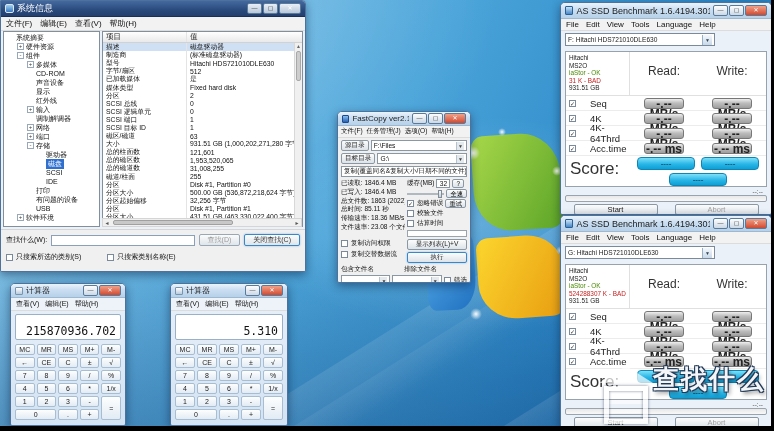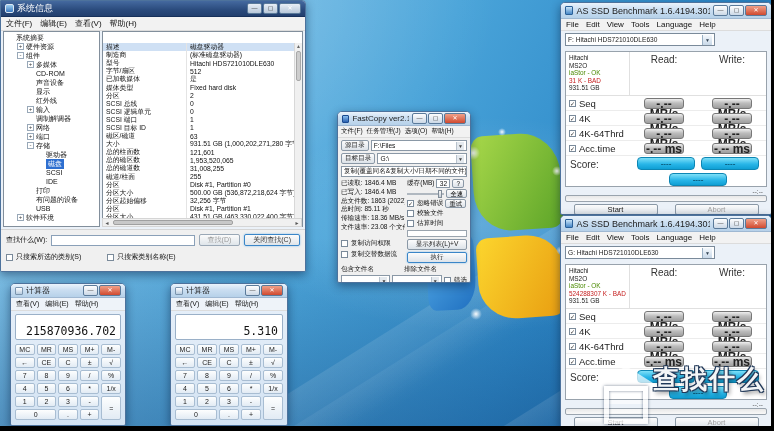--- a/index.html
+++ b/index.html
@@ -102,26 +102,26 @@
 .bench .menubar { font-size:8px; gap:7px; }
 .b-ico { width:9px; height:9px; background:linear-gradient(#c8e4f8,#4888c8); border:1px solid #2a6098; border-radius:1px; }
 .b-combo-row { padding:2px 4px; }
 .b-combo { width:150px; height:13px; border:1px solid #7a8a9a; background:#fff; display:flex; align-items:center; font-size:6.6px; padding:0 2px; color:#222; white-space:nowrap; overflow:hidden; }
 .b-combo .dd { margin-left:auto; font-size:5px; background:linear-gradient(#f4f8fc,#c8d8e8); border-left:1px solid #9ab0c4; padding:2px 2px; color:#345; }
 .b-main { position:absolute; left:4px; right:4px; top:48px; height:136px; background:#fff; border:1px solid #98a2ac; font-size:8px; }
 .b-hdr { display:flex; height:44px; border-bottom:1px solid #e0e0e0; }
 .b-info { width:64px; flex:none; padding:2px 3px; font-size:6.4px; line-height:7.6px; color:#222; border-right:1px solid #e0e0e0; white-space:nowrap; overflow:hidden; }
 .b-ok  { color:var(--ok_green,#4a8a00); }
 .b-bad { color:var(--bad_red,#c41c1c); }
-.b-col { flex:1; font-size:10px; color:#333; padding-top:2px; text-align:center; }
+.b-col { flex:1; font-size:12px; color:#333; padding-top:12px; text-align:center; }
 .bench-row { display:flex; align-items:center; height:15px; border-bottom:1px solid #ececec; }
-.bench-row .blab { width:64px; flex:none; display:flex; align-items:center; gap:3px; padding-left:3px; font-size:9.5px; color:#222; }
+.bench-row .blab { width:64px; flex:none; display:flex; align-items:center; gap:14px; padding-left:3px; font-size:9.5px; color:#222; }
 .pill { flex:1; margin:0 14px; height:11px; border-radius:3px; border:1px solid #777; background:linear-gradient(#efefef,#bdbdbd 45%,#9e9e9e); font-size:12px; font-weight:bold; color:#222; text-align:center; line-height:10px; }
 .b-score { display:flex; height:32px; }
-.b-score-label { width:64px; flex:none; font-size:10px; color:#333; padding:3px 0 0 4px; }
+.b-score-label { width:64px; flex:none; font-size:17px; color:#333; padding:3px 0 0 4px; }
 .b-score-grid { flex:1; display:flex; flex-wrap:wrap; justify-content:center; column-gap:6px; row-gap:1px; padding-top:1px; }
 .spill { width:58px; height:13px; border-radius:4px; border:1px solid #0d86b4; background:linear-gradient(#7ee0f8,var(--score_cyan,#29b6e8) 55%,#0f9fd4); font-size:8px; font-weight:bold; color:#0a5a7a; text-align:center; line-height:12px; }
 .b-time { position:absolute; right:8px; top:185px; font-size:6.5px; color:#555; }
 .b-progress { position:absolute; left:4px; right:4px; top:192px; height:7px; border:1px solid #9aa4ae; background:linear-gradient(#e8e8e8,#f8f8f8); border-radius:2px; }
 .b-btns { position:absolute; left:4px; right:4px; top:201px; display:flex; justify-content:space-around; }
 .b-btn { width:84px; height:11px; font-size:7.5px; border:1px solid #8a98a6; border-radius:2px; background:linear-gradient(#fcfcfc,#dde3e9); color:#222; line-height:9px; }
 .b-btn.dim { color:#a0a0a0; }
 
 
 .calc { width:116px; height:143px; background:linear-gradient(#e9f1fa,#d3e3f3); }
@@ -284,20 +284,24 @@
             <span class="tree-toggle"></span>
             <span class="tree-label">USB</span>
           </div>
 
           <div class="tree-item" style="padding-left: 13px;">
             <span class="tree-toggle">+</span>
             <span class="tree-label">软件环境</span>
           </div>
         </div>
       <div class="si-table">
+        <div class="si-thead">
+          <span class="si-c1">项目</span>
+          <span class="si-c2">值</span>
+        </div>
         <div class="si-rows">
 
             <div class="si-row sel">
               <span class="si-c1">描述</span>
               <span class="si-c2">磁盘驱动器</span>
             </div>
 
             <div class="si-row">
               <span class="si-c1">制造商</span>
               <span class="si-c2">(标准磁盘驱动器)</span>

